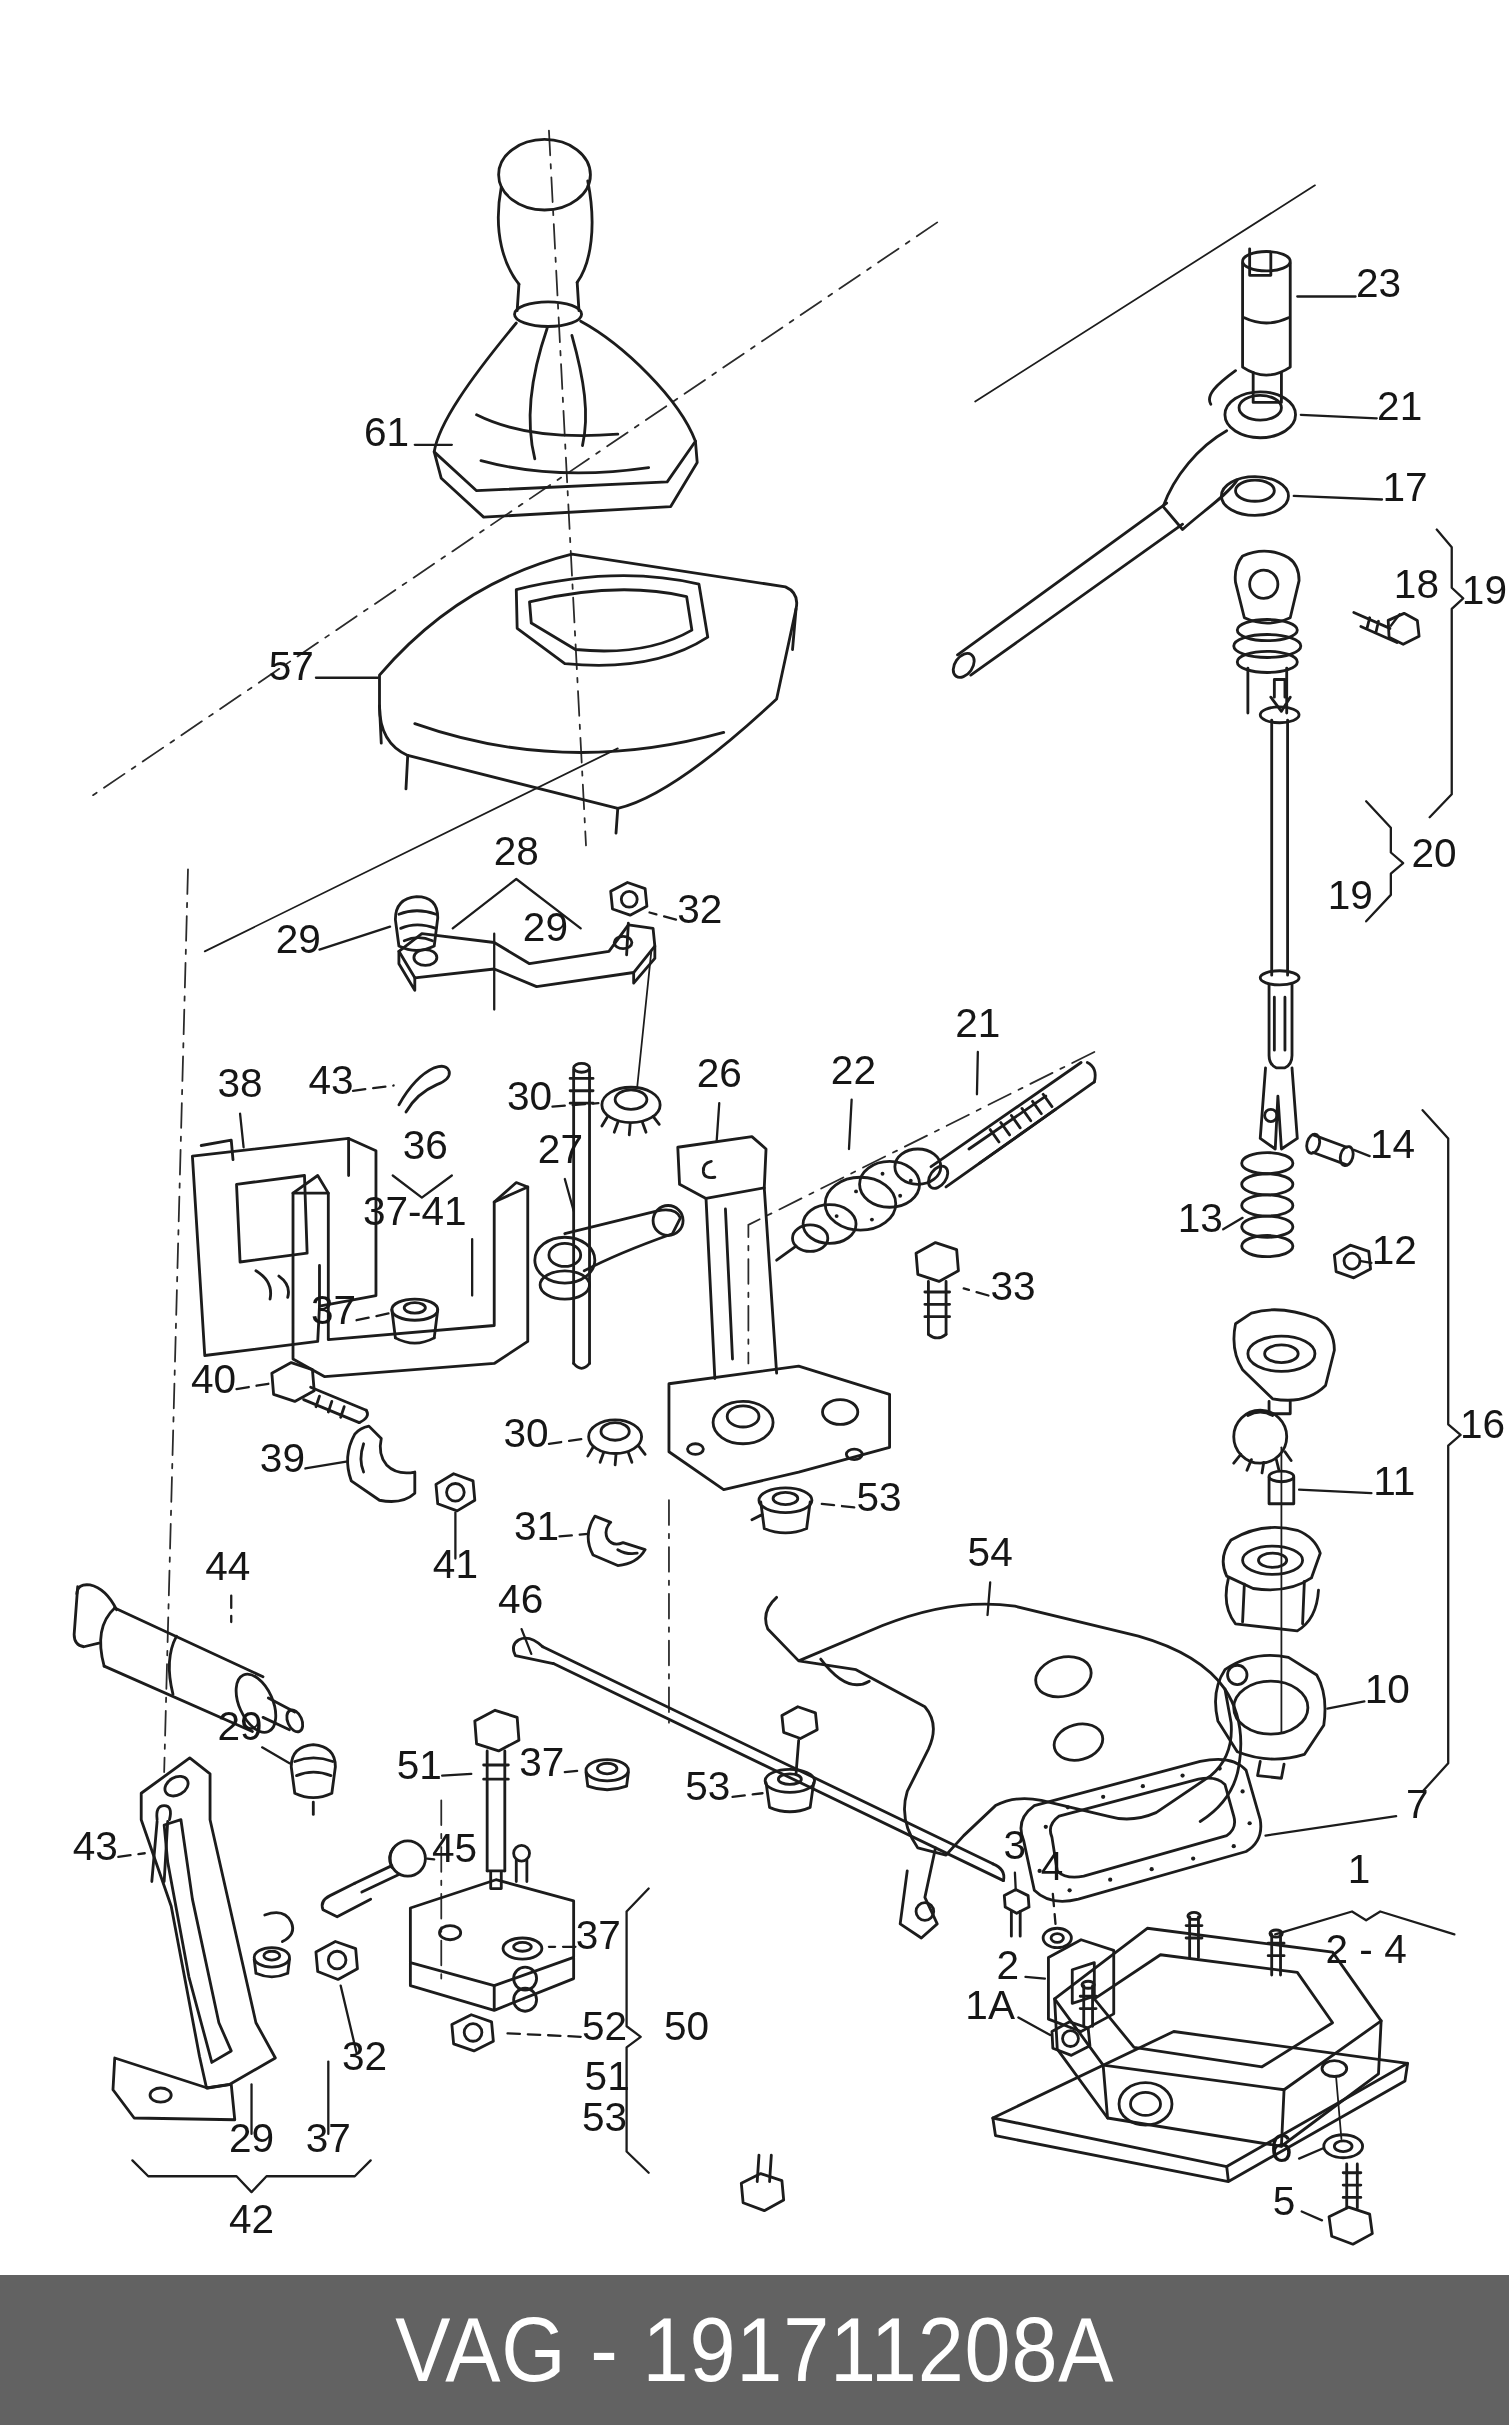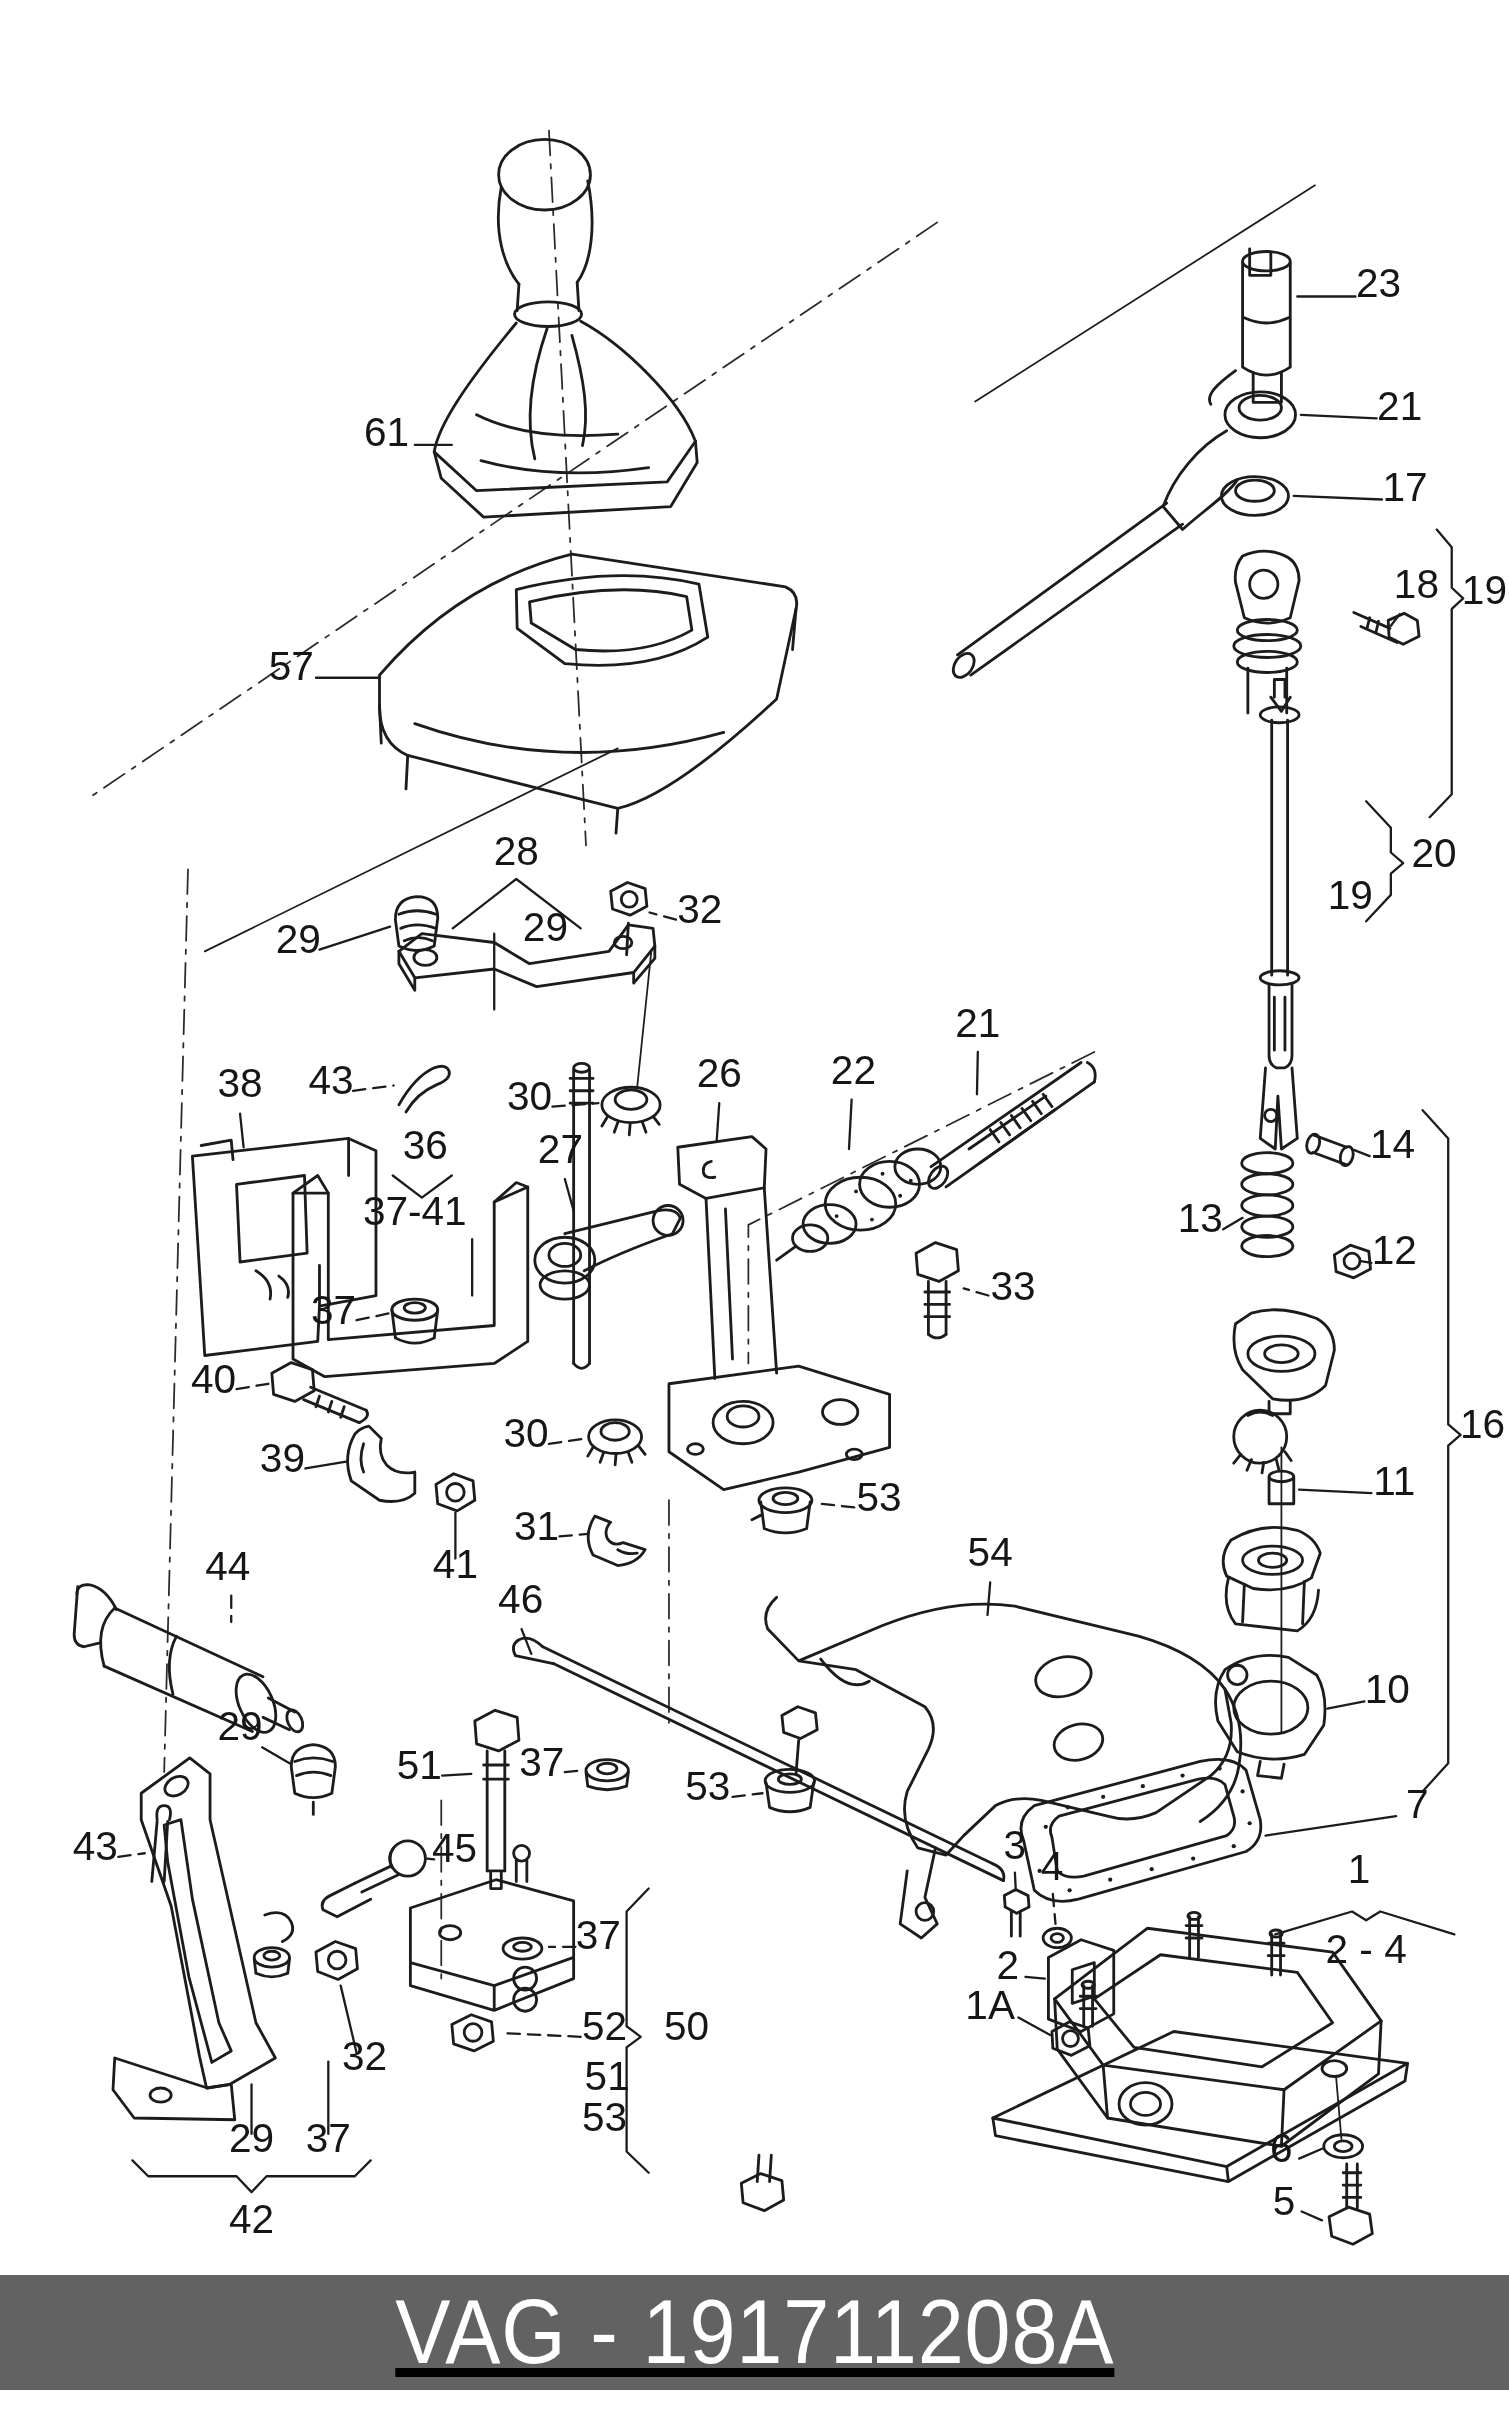--- a/index.html
+++ b/index.html
@@ -1,20 +1,20 @@
 <!DOCTYPE html>
 <html style="font-size:14px"><head>
 <meta charset="utf-8">
 <style>
   html,body{margin:0;padding:0;background:#fff;}
   .canvas{position:relative;width:1510px;height:2426px;background:#ffffff;overflow:hidden;
           font-family:"Liberation Sans", sans-serif;}
   svg{position:absolute;left:0;top:0;}
-  .footer-bar{position:absolute;left:0;top:2275px;width:1510px;height:115px;
-              display:flex;align-items:center;justify-content:center;text-decoration:underline;}
+  .footer-bar{position:absolute;left:0;top:2275px;width:1510px;height:151px;
+              display:flex;align-items:center;justify-content:center;}
   .footer-text{font-family:"Liberation Sans", sans-serif;font-weight:400;
                font-size:90px;letter-spacing:0.9px;transform:scaleX(.92);white-space:nowrap;}
   text.plbl{font-family:"Liberation Sans", sans-serif;font-size:46px;fill:#161616;}
   .ln{fill:none;stroke:#1c1c1c;stroke-width:3.2;stroke-linecap:round;stroke-linejoin:round;}
   .thin{stroke-width:2;}
   .cl{fill:none;stroke:#2a2a2a;stroke-width:2;stroke-dasharray:28 10 5 10;stroke-linecap:round;}
   .leader{stroke:#1c1c1c;stroke-width:2.6;stroke-linecap:round;}
   .leader.dash{stroke-dasharray:14 9;}
   .dot{fill:#1c1c1c;stroke:none;}
 </style>

